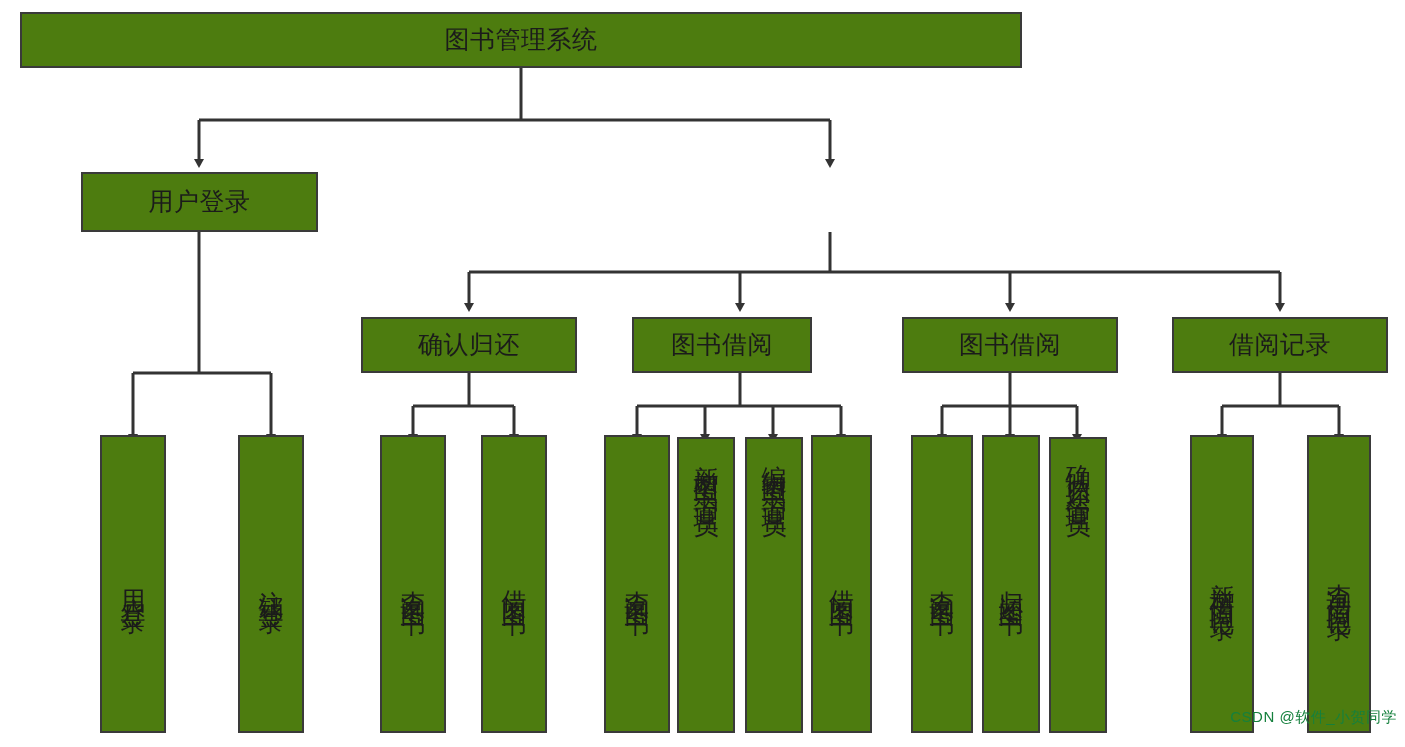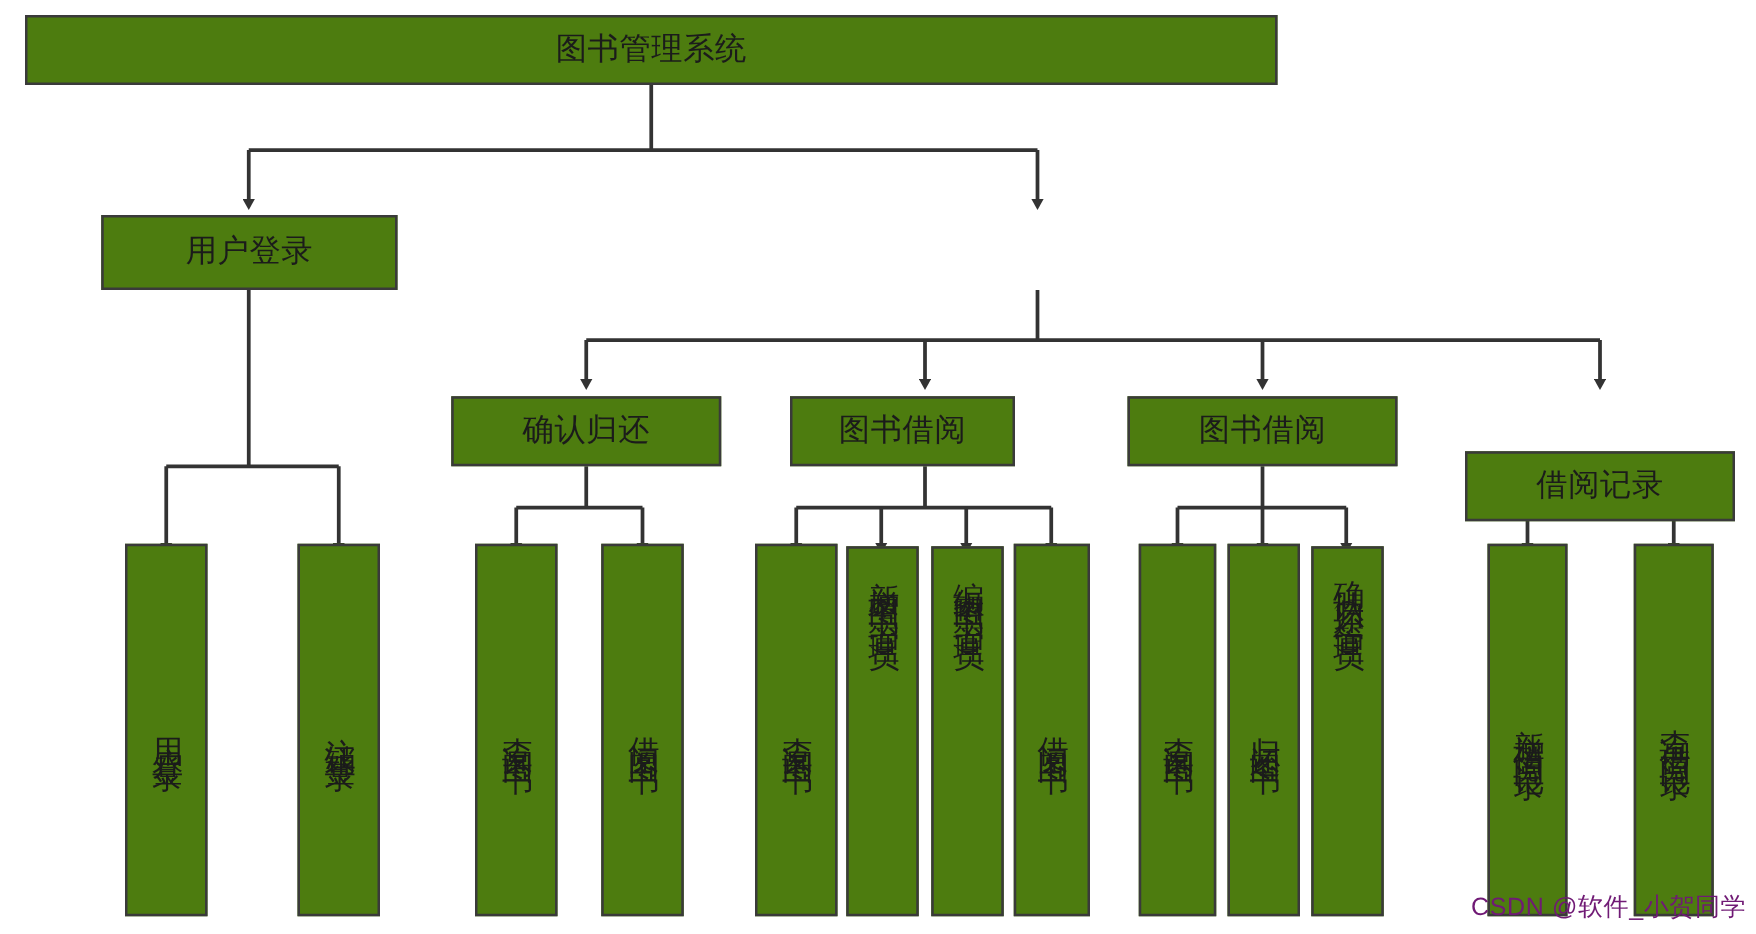--- a/index.html
+++ b/index.html
@@ -69,23 +69,23 @@
   }
   .node.vert.top {
     align-items: flex-start;
   }
   .node.vert .label.pad {
     padding-top: 6px;
   }
   .watermark {
     position: absolute;
     right: 8px;
-    bottom: 8px;
-    font-size: 20px;
-    color: #701a75;
+    bottom: 20px;
+    font-size: 15px;
+    color: #15803d;
     letter-spacing: 0.5px;
     user-select: none;
     white-space: nowrap;
   }
 </style>
 </head>
 <body>
 
 <div id="canvas">
 
@@ -157,21 +157,21 @@
   </div>
 
   <div class="node horiz" style="left:632px; top:317px; width:180px; height:56px;">
     <span class="label">图书借阅</span>
   </div>
 
   <div class="node horiz" style="left:902px; top:317px; width:216px; height:56px;">
     <span class="label">图书借阅</span>
   </div>
 
-  <div class="node horiz" style="left:1172px; top:317px; width:216px; height:56px;margin-top:44px;">
+  <div class="node horiz" style="left:1172px; top:317px; width:216px; height:56px;">
     <span class="label">借阅记录</span>
   </div>
 
   <div class="node vert mid" style="left:100px; top:435px; width:66px; height:298px;">
     <span class="label">用户登录</span>
   </div>
 
   <div class="node vert mid" style="left:238px; top:435px; width:66px; height:298px;">
     <span class="label">注销登录</span>
   </div>

